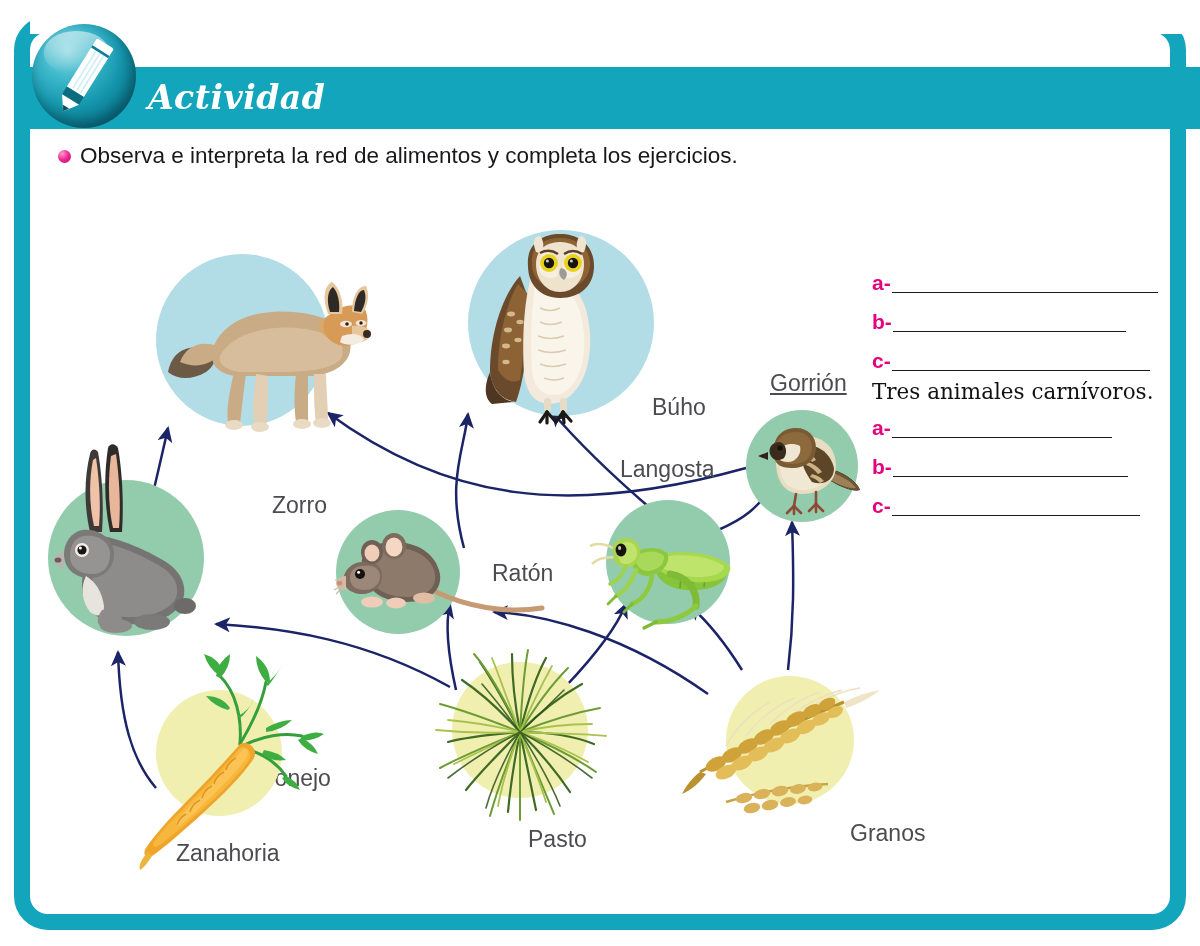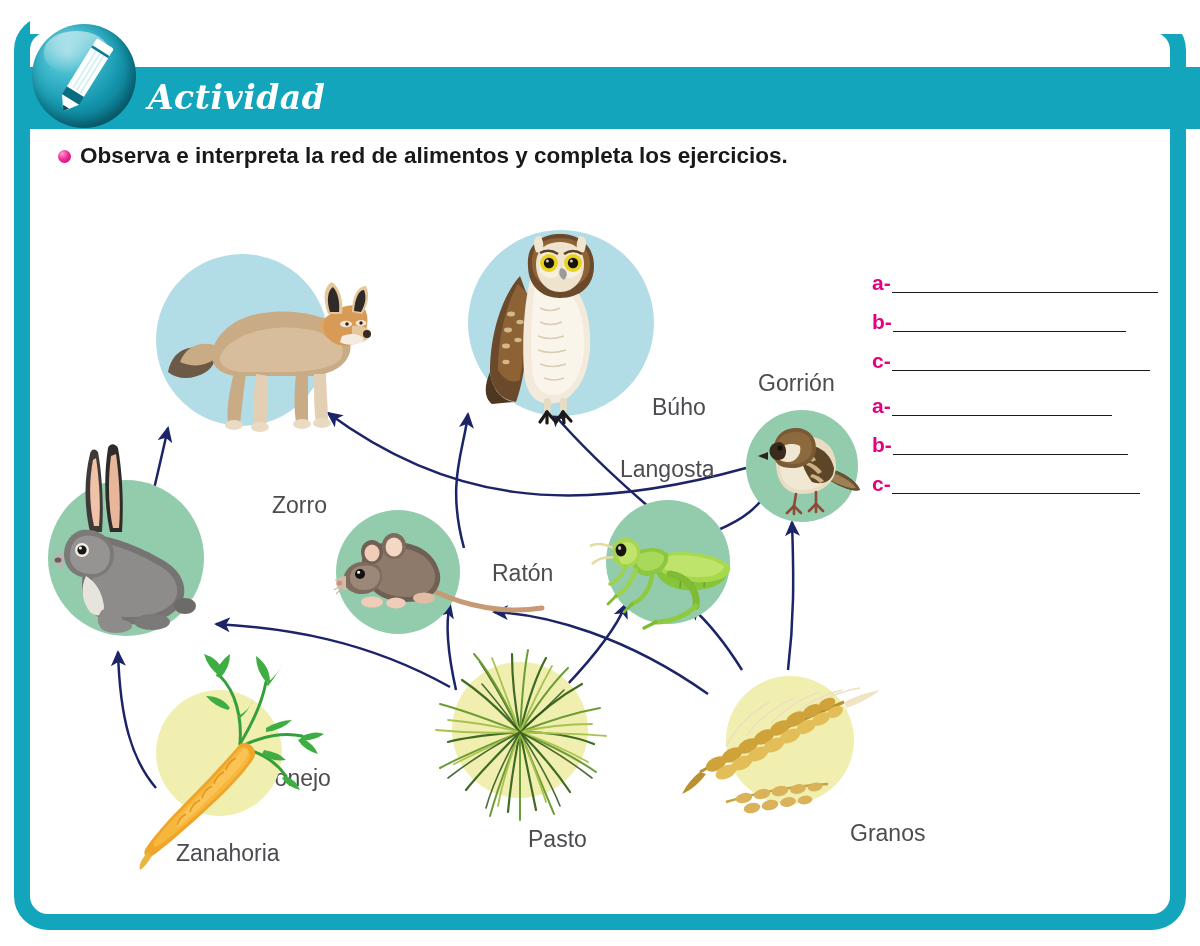--- a/index.html
+++ b/index.html
@@ -99,21 +99,20 @@
   .bullet {
     width: 13px; height: 13px;
     border-radius: 50%;
     background: radial-gradient(circle at 33% 28%, #ff9ad2 0%, #ee2f96 45%, #c3006b 100%);
     flex: none;
   }
   .instruction-text {
     font-size: 22.5px;
     color: #19191b;
     white-space: nowrap;
-    font-weight: bold;
   }
 
   
   .web {
     position: absolute;
     left: 46px; top: 200px;
     width: 820px; height: 680px;
   }
   .web svg.arrows {
     position: absolute; left: 0; top: 0;
@@ -407,21 +406,21 @@
           <path d="M50,84 L48,96"></path>
             <path d="M48,96 L41,103"></path>
             <path d="M48,96 L48,104"></path>
             <path d="M48,96 L55,103"></path>
           <path d="M70,82 L70,94"></path>
             <path d="M70,94 L63,101"></path>
             <path d="M70,94 L70,102"></path>
             <path d="M70,94 L77,101"></path>
         </g>
       </svg>
-      <div class="label" style="left:12px; top:-40px;">Gorrión</div>
+      <div class="label" style="left:24px; top:-40px;text-decoration:underline;">Gorrión</div>
     </div>
 
     <div class="node" style="left:0px; top:240px; width:190px; height:200px;">
       <div class="disc green" style="left:2px; top:40px; width:156px; height:156px;"></div>
       <svg class="art" width="190" height="205" viewBox="0 0 190 205">
 
         <path d="M44,14 C38,38 38,66 44,92 L56,92 C58,64 56,34 52,12 C49,8 45,9 44,14 Z" fill="#3f3a38"></path>
         <path d="M47,20 C43,40 43,64 48,86 L53,86 C55,64 53,38 50,18 Z" fill="#f0c3a8"></path>
         <path d="M62,8 C58,34 58,64 64,92 L76,92 C78,62 76,30 72,8 C69,3 64,3 62,8 Z" fill="#2f2b29"></path>
         <path d="M65,16 C62,38 62,66 67,88 L73,88 C75,64 73,36 70,14 Z" fill="#e8b79b"></path>
@@ -715,20 +714,21 @@
         <span class="q-letter">b-</span>
         <span class="q-blank"></span>
       </div>
       <div class="q-row" style="margin-bottom:8px; width:278px;">
         <span class="q-letter">c-</span>
         <span class="q-blank"></span>
       </div>
     </div>
 
     <div style="margin-top:10px;">
+      <div class="q-head">Tres animales carnívoros.</div>
       <div class="spacer-sm"></div>
       <div class="q-row" style="margin-bottom:18px; width:240px;">
         <span class="q-letter">a-</span>
         <span class="q-blank"></span>
       </div>
       <div class="q-row" style="margin-bottom:18px; width:256px;">
         <span class="q-letter">b-</span>
         <span class="q-blank"></span>
       </div>
       <div class="q-row" style="margin-bottom:8px; width:268px;">

